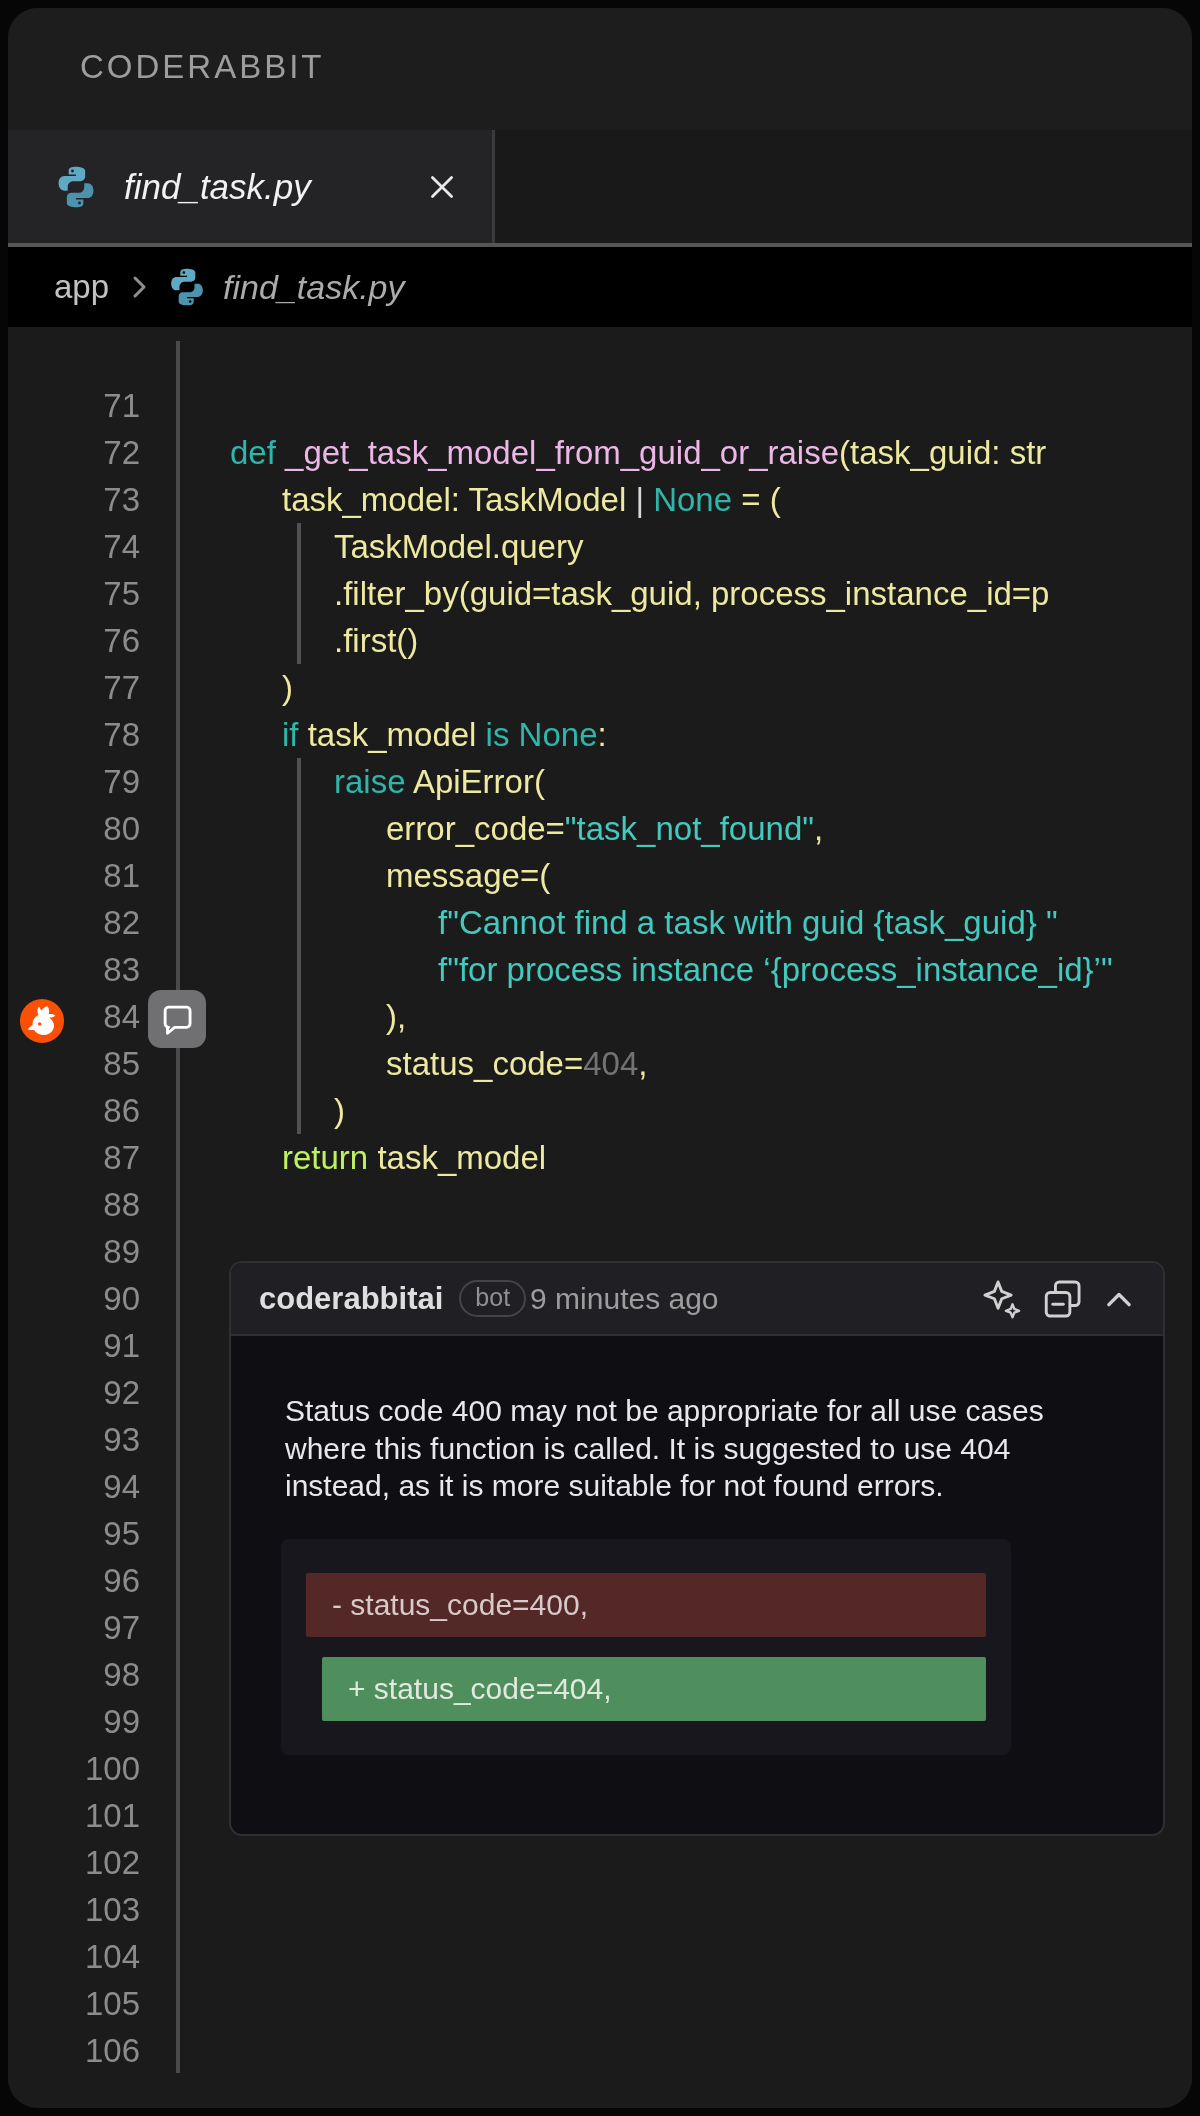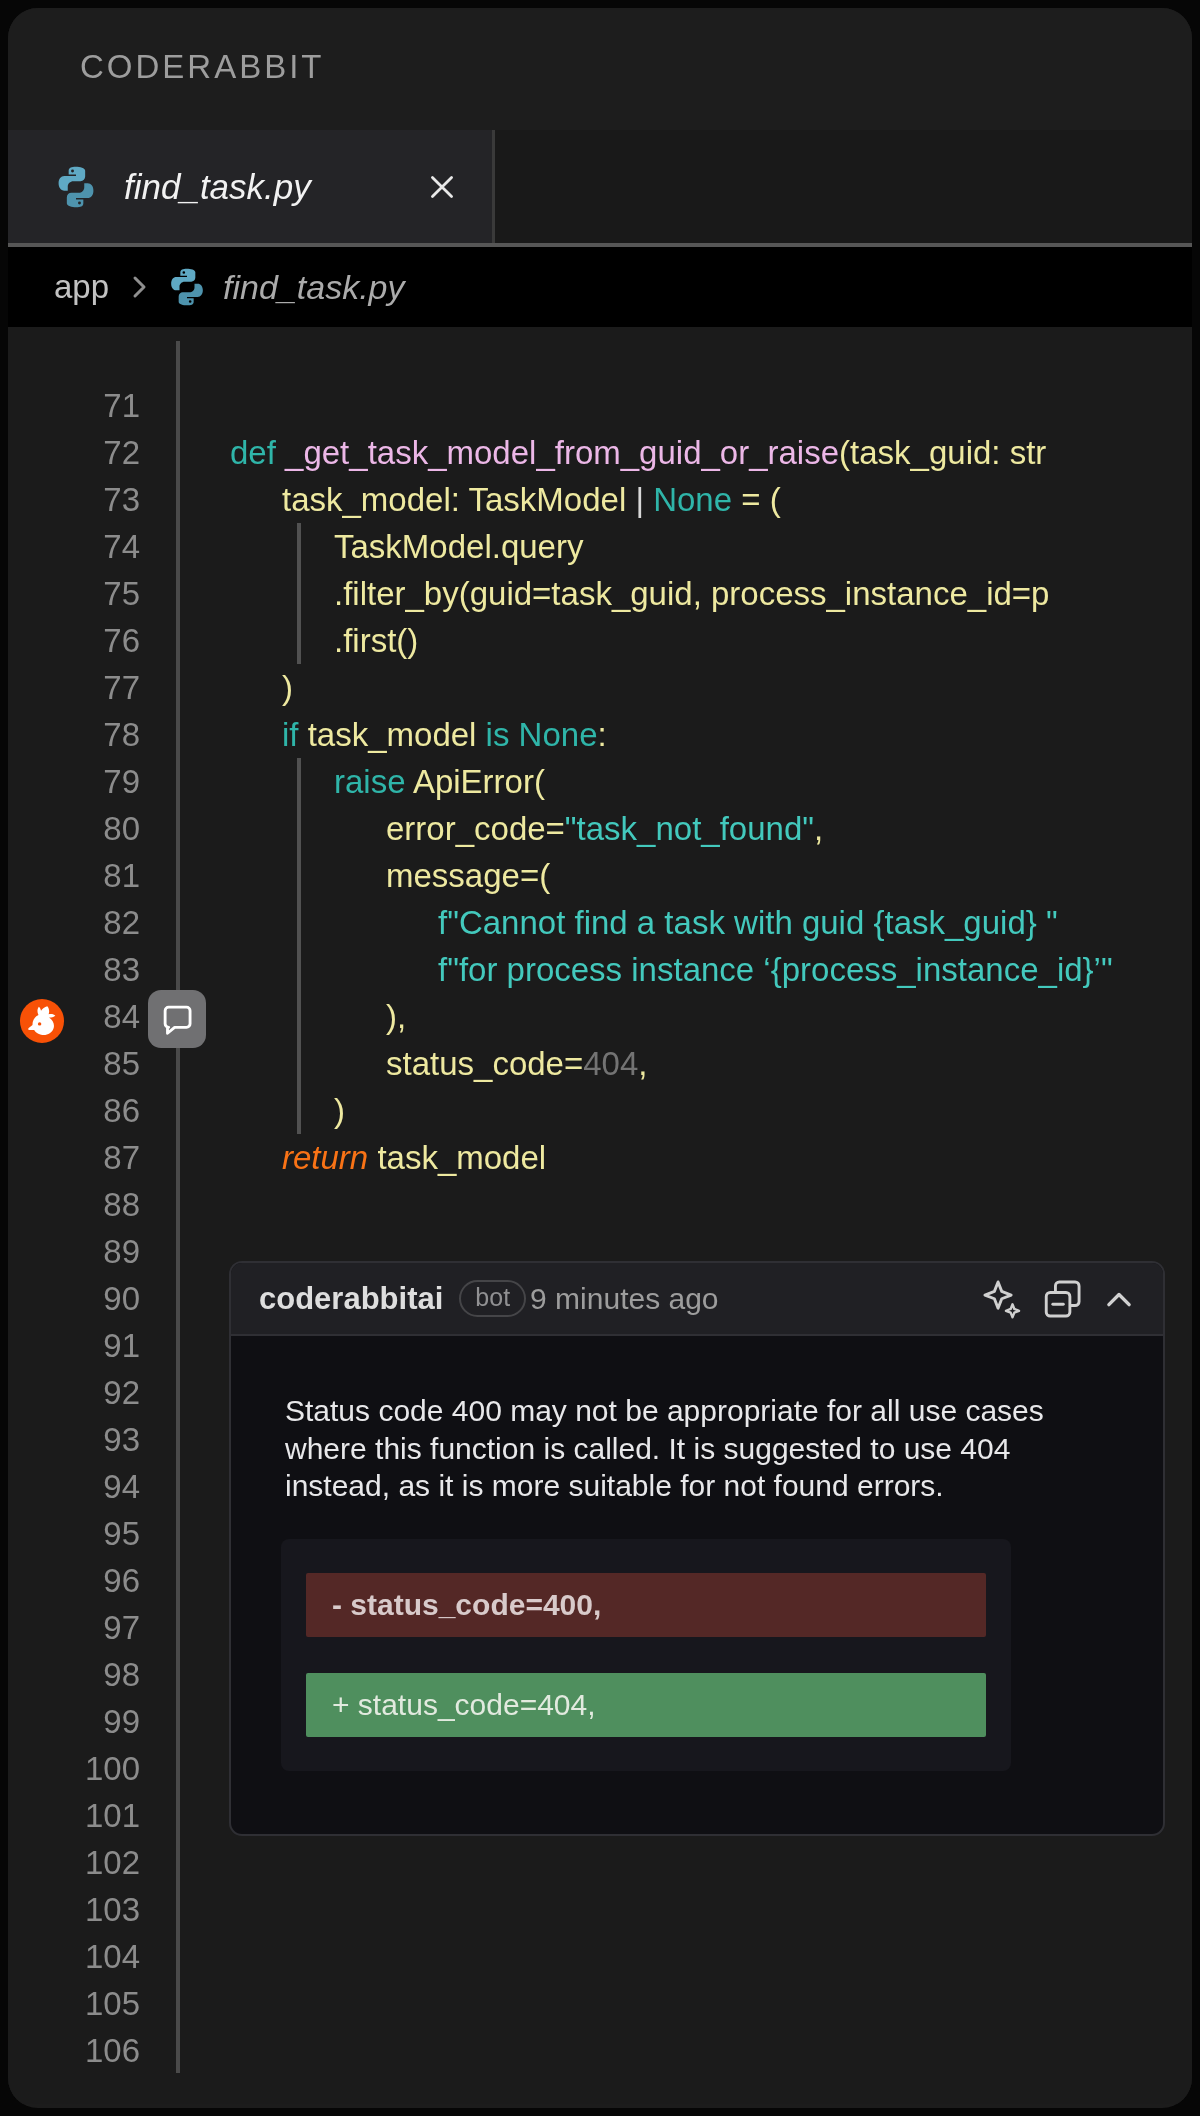--- a/index.html
+++ b/index.html
@@ -27,21 +27,21 @@
   .crumb-file{font-size:34px;font-style:italic;color:#ababab;margin-left:16px;}
 
   
   .editor{position:relative;height:1777px;background:#1b1b1b;overflow:hidden;}
   .gutter-divider{position:absolute;left:168px;top:14px;width:4px;height:1732px;background:#4a4a4a;}
   .code-lines{position:absolute;left:0;top:55px;width:100%;}
   .row{display:flex;height:47px;line-height:47px;white-space:pre;}
   .ln{flex:0 0 132px;text-align:right;font-size:33px;color:#8c8c8c;}
   .code{font-size:33px;color:#eee9a0;}
   .tk-kw{color:#2fb5a9;} .tk-str{color:#43c9bd;} .tk-fn{color:#ecb7e7;}
-  .tk-num{color:#737373;} .tk-id{color:#eee9a0;} .tk-ret{color:#f97316;font-style:italic;} .tk-op{color:#d8d8d8;}
+  .tk-num{color:#737373;} .tk-id{color:#eee9a0;} .tk-ret{color:#bef264;} .tk-op{color:#d8d8d8;}
   .indent-guide{position:absolute;left:289px;width:4px;background:#515151;}
   .guide-1{top:196px;height:141px;} .guide-2{top:431px;height:376px;}
 
   
   .rabbit-marker{position:absolute;left:11px;top:671px;width:46px;height:46px;cursor:pointer;}
   .comment-bubble-btn{position:absolute;left:140px;top:663px;width:58px;height:58px;background:#707072;
     border-radius:13px;display:flex;align-items:center;justify-content:center;cursor:pointer;z-index:3;}
 
   
   .card{position:absolute;left:221px;top:934px;width:936px;height:575px;background:#0f0f13;
@@ -52,22 +52,22 @@
   .bot-badge{margin-left:16px;border:2px solid #454548;border-radius:20px;padding:1px 14px 3px;
     font-size:25px;color:#909092;}
   .comment-time{margin-left:4px;font-size:30px;color:#9d9d9d;}
   .hdr-icons{margin-left:auto;display:flex;align-items:center;gap:18px;}
   .hdr-icon{display:flex;align-items:center;justify-content:center;cursor:pointer;}
   .card-body{padding:56px 52px 0 54px;}
   .comment-text{font-size:30px;line-height:37.5px;color:#e8e8ea;}
   .diff{margin-top:34px;margin-left:-4px;width:730px;background:#17171d;border-radius:8px;padding:34px 25px;}
   .diff-row{height:64px;border-radius:2px;display:flex;align-items:center;padding-left:26px;
     font-size:30px;white-space:pre;}
-  .diff-del{background:#542826;color:#d8caca;margin-bottom:36px;font-weight:bold;}
-  .diff-add{background:#4f8f5e;color:#e2eadf;}
+  .diff-del{background:#542826;color:#d8caca;margin-bottom:20px;}
+  .diff-add{background:#4f8f5e;color:#e2eadf;margin-left:16px;}
 </style>
 </head>
 <body>
 
 <div class="panel">
 
   <div class="app-header">
     <span class="app-title">CODERABBIT</span>
   </div>
 

